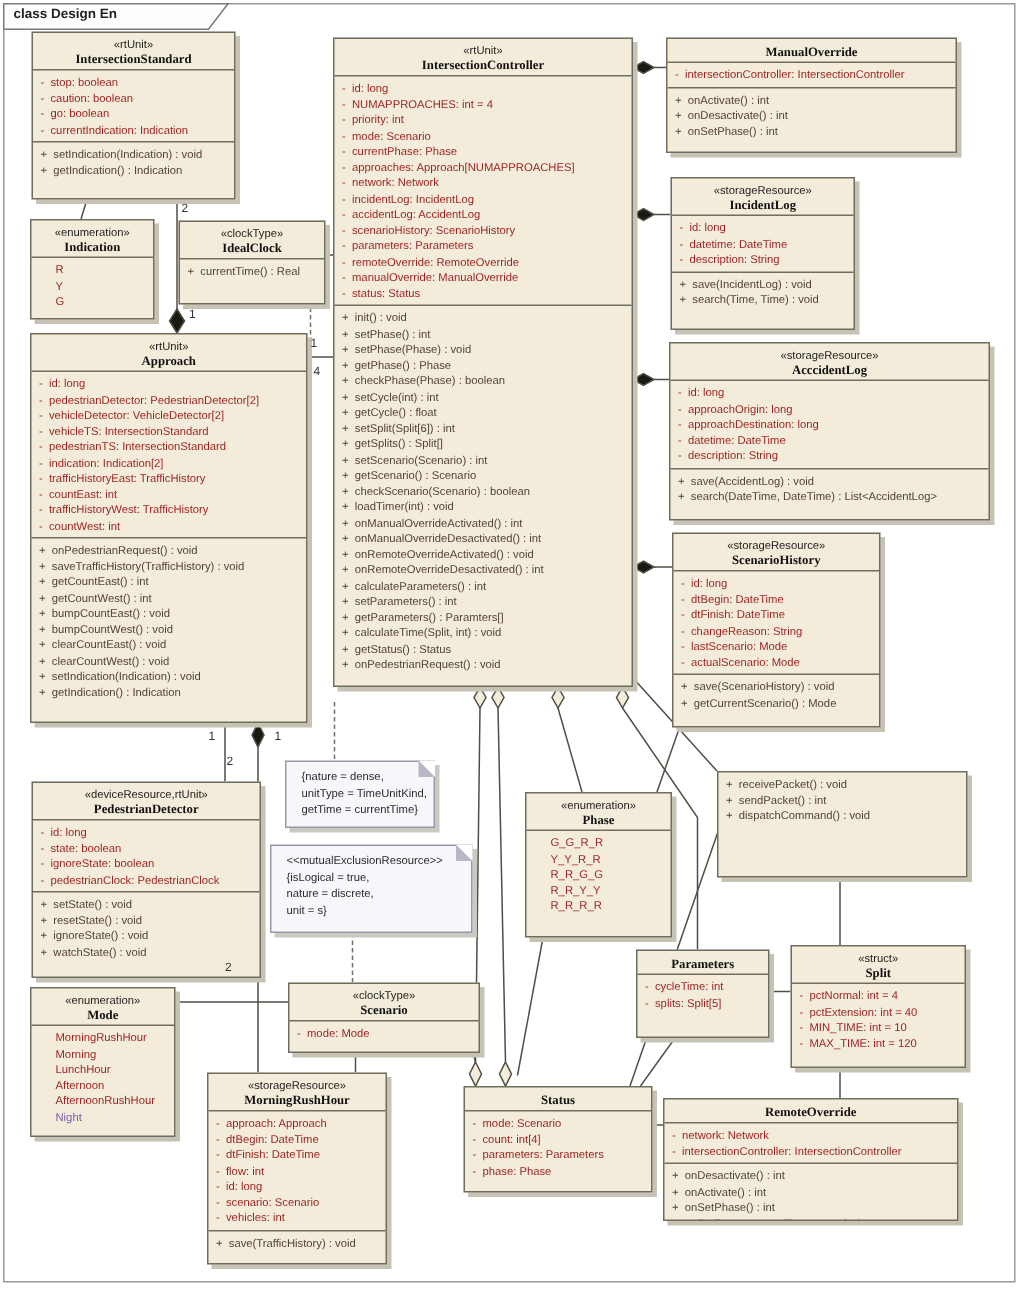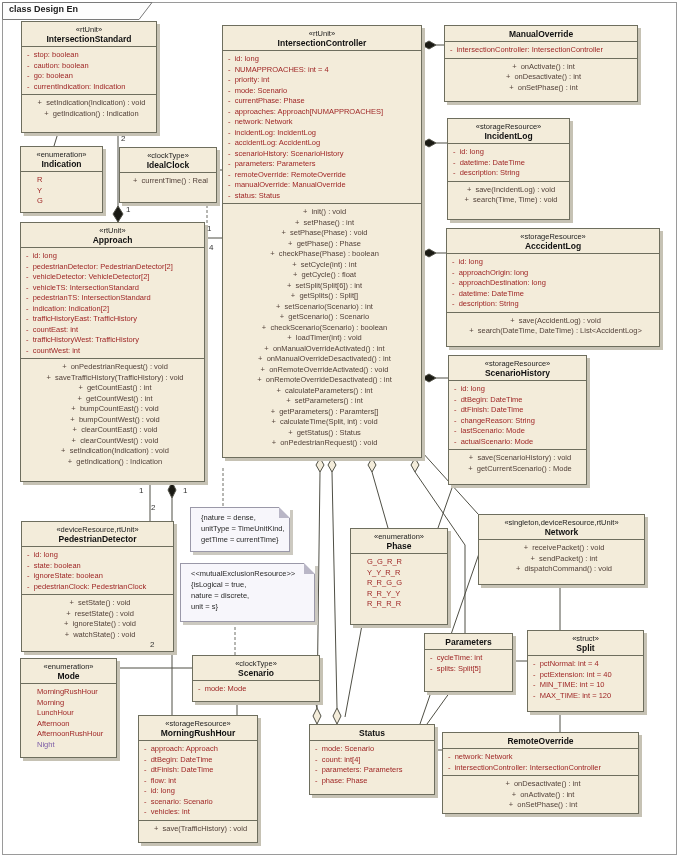--- a/index.html
+++ b/index.html
@@ -4,26 +4,26 @@
 <style>
   html,body{margin:0;padding:0;background:#fff;}
   #canvas{position:relative;width:680px;height:867px;background:#ffffff;overflow:hidden;
           font-family:"Liberation Sans",sans-serif;}
   svg.layer{position:absolute;left:0;top:0;z-index:0;}
   .frame-label{position:absolute;left:9px;top:4px;z-index:3;font-size:9px;font-weight:bold;color:#222;}
   .cls{position:absolute;z-index:2;background:var(--box-fill);border:1px solid var(--box-border);
        box-shadow:3px 3px 0 #c6c2b4;display:flex;flex-direction:column;box-sizing:border-box;}
   .hdr{text-align:center;padding:3px 2px 2px;border-bottom:1px solid var(--box-border);flex:0 0 auto;}
   .stereo{font-size:7.5px;line-height:9px;color:#1d1d1d;}
-  .cname{font-size:8.5px;line-height:10px;font-weight:bold;color:#111;}
+  .cname{font-size:8.5px;line-height:10px;font-weight:bold;color:#111;font-family:Liberation Serif, serif;}
   .comp{padding:3px 0 2px;border-bottom:1px solid var(--box-border);flex:0 0 auto;overflow:hidden;}
   .comp:last-child{border-bottom:none;flex:1 1 auto;}
   .mrow{font-size:7.5px;line-height:10.5px;white-space:pre;padding-left:5px;overflow:hidden;}
   .attrs .mrow{color:var(--attribute-text);}
-  .ops .mrow{color:var(--operation-text);text-align:center;}
+  .ops .mrow{color:var(--operation-text);}
   .lits .mrow{color:var(--enum-literal-text);padding-left:16px;}
   .note{position:absolute;z-index:1;background:var(--note-fill);border:1px solid #9a98a8;
         box-shadow:3px 3px 0 #ccc9c0;padding:4px 4px 2px 10px;box-sizing:border-box;}
   .note::before{content:'';position:absolute;top:-1px;right:-1px;width:0;height:0;border-style:solid;
         border-width:0 11px 11px 0;border-color:#ffffff #ffffff #b9b6c6 #b9b6c6;}
   .nrow{font-size:7.5px;line-height:11px;white-space:pre;color:#2a2a2a;}
   .mult{position:absolute;z-index:3;font-size:8px;color:#333;line-height:9px;}
 </style>
 </head>
 <body>
@@ -304,24 +304,20 @@
     <div class="comp lits">
         <div class="mrow">G_G_R_R</div>
         <div class="mrow">Y_Y_R_R</div>
         <div class="mrow">R_R_G_G</div>
         <div class="mrow">R_R_Y_Y</div>
         <div class="mrow">R_R_R_R</div>
       </div>
   </div>
 
   <div class="cls" style="left:478px;top:514px;width:167px;height:71px">
-    <div class="hdr">
-      <div class="stereo">«singleton,deviceResource,rtUnit»</div>
-      <div class="cname">Network</div>
-    </div>
     <div class="comp ops">
         <div class="mrow">+  receivePacket() : void</div>
         <div class="mrow">+  sendPacket() : int</div>
         <div class="mrow">+  dispatchCommand() : void</div>
       </div>
   </div>
 
   <div class="cls" style="left:424px;top:633px;width:89px;height:59px">
     <div class="hdr">
       <div class="cname">Parameters</div>

